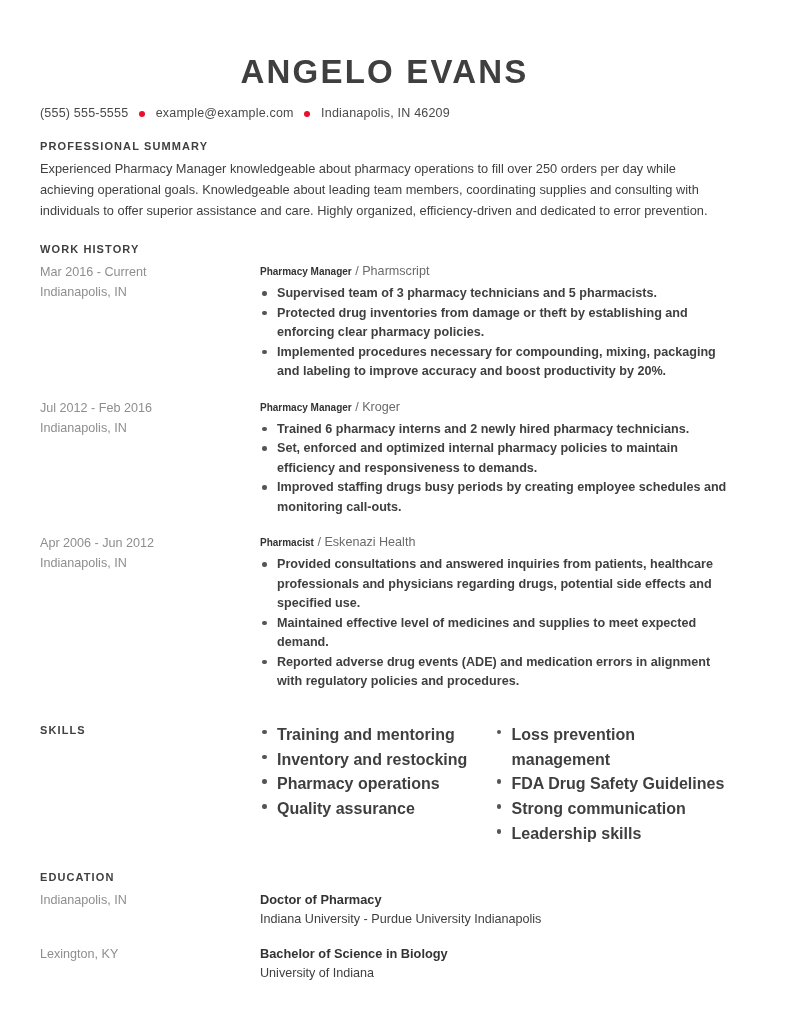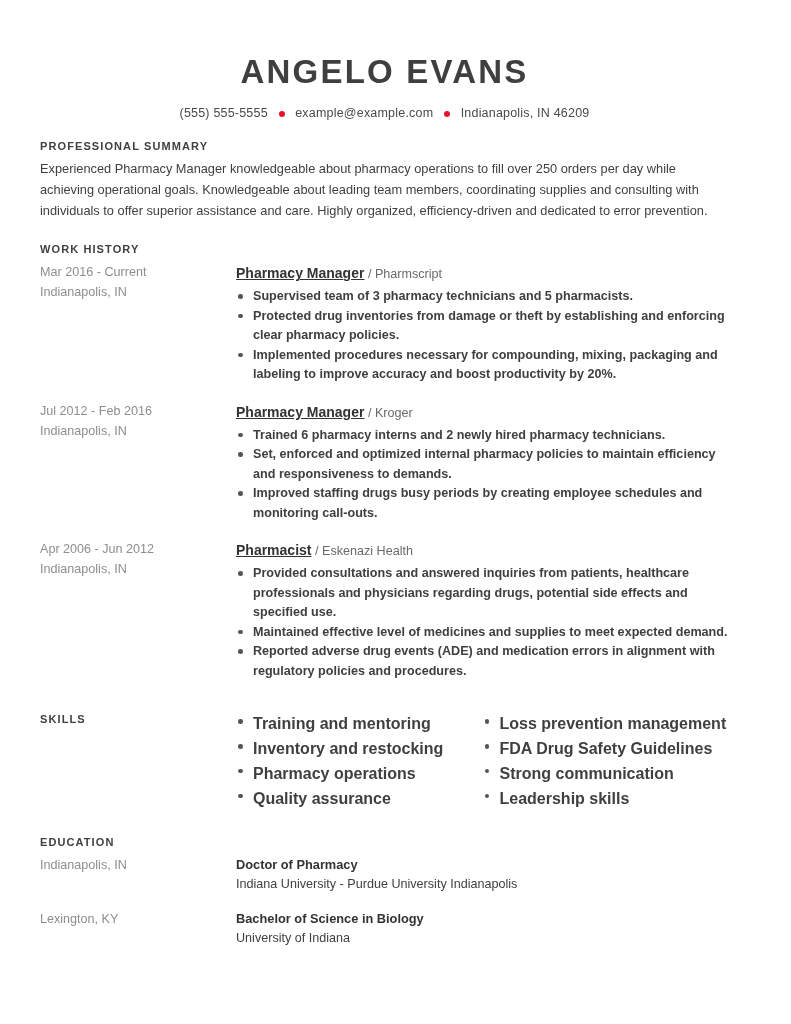--- a/index.html
+++ b/index.html
@@ -26,21 +26,20 @@
   .name {
     text-align: center;
     font-size: 33px;
     font-weight: bold;
     letter-spacing: 2.2px;
     color: #3f3f3f;
     margin: 14px 0 0 0;
     line-height: 1.1;
   }
   .contact {
-    text-align: center;
     font-size: 12.5px;
     color: #4a4a4a;
     margin-top: 16px;
     letter-spacing: 0.2px;
   }
   .contact .sep {
     display: inline-block;
     width: 6px;
     height: 6px;
     border-radius: 50%;
@@ -64,40 +63,40 @@
     font-size: 12.8px;
     line-height: 1.62;
     color: #3f3f3f;
     margin: 0;
     max-width: 690px;
   }
   
   .row {
     display: flex;
     margin-bottom: 16px;
+    gap: 24px;
   }
   .row:last-child { margin-bottom: 0; }
   .col-left {
     width: 196px;
     flex: 0 0 196px;
     font-size: 12.6px;
     line-height: 1.58;
     color: #8e8e8e;
     padding-top: 1px;
   }
   .col-right {
     flex: 1 1 auto;
     font-size: 12.6px;
     line-height: 1.58;
   }
   .job-title {
     font-weight: bold;
     color: #333333;
-    font-size: 14px;
-    text-decoration: underline;
+    font-size: 10px;
   }
   .job-sep { color: #6a6a6a; font-weight: normal; }
   .job-company { color: #6a6a6a; font-weight: normal; }
   ul.bullets {
     list-style: none;
     margin: 2px 0 0 0;
     padding: 0;
   }
   ul.bullets li {
     position: relative;

